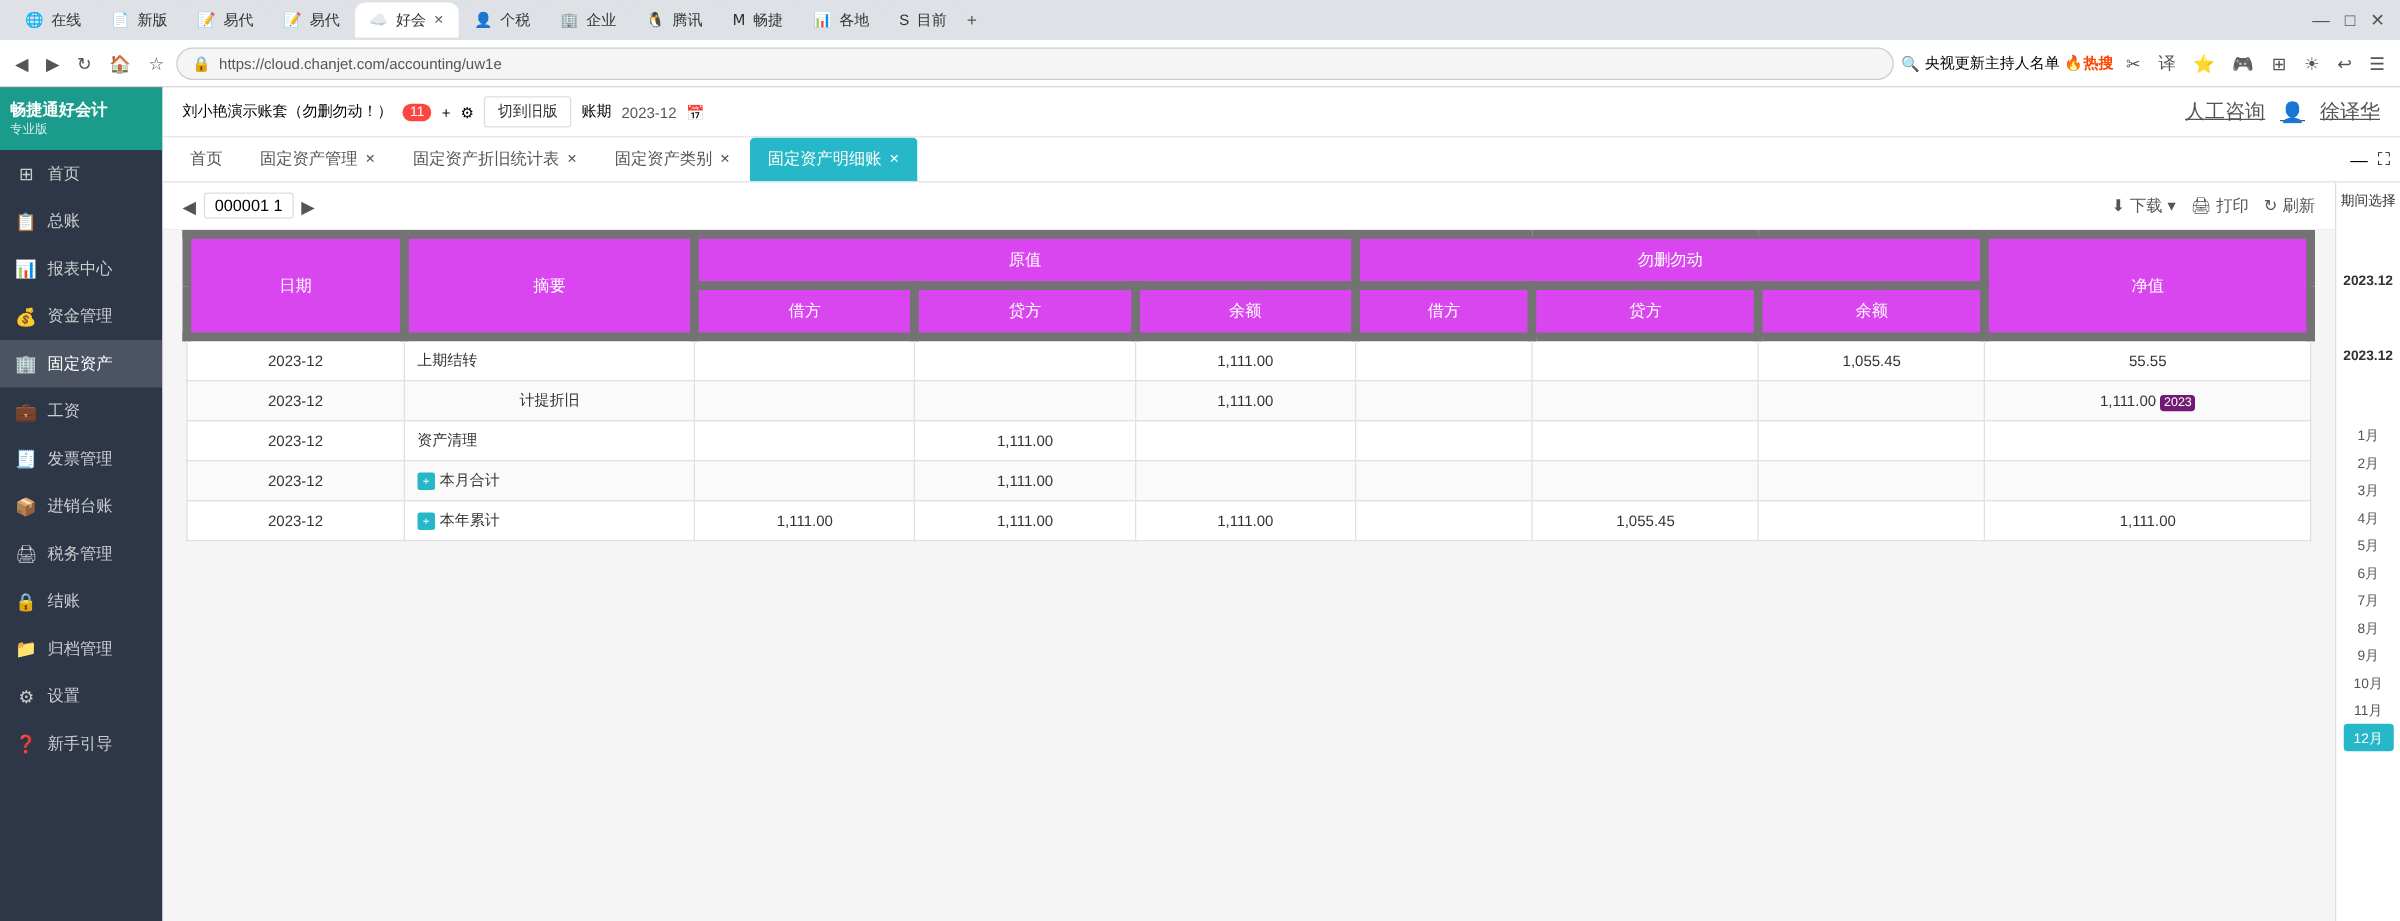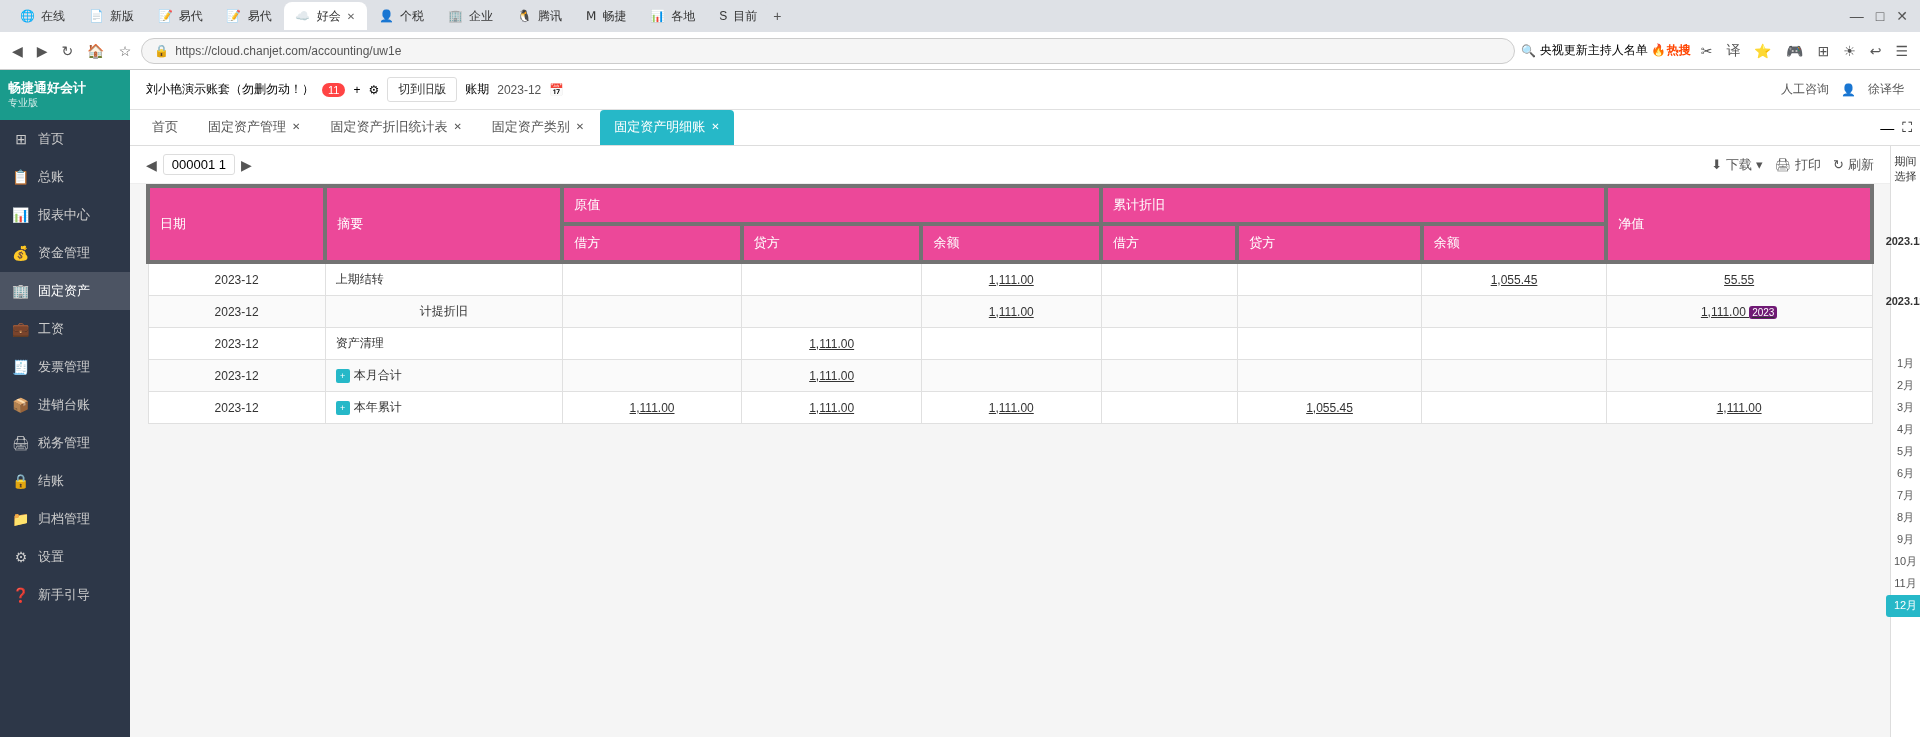--- a/index.html
+++ b/index.html
@@ -31,21 +31,21 @@
     .sidebar-icon { font-size: 14px; width: 18px; text-align: center; }
 
     
     .main-content { flex: 1; display: flex; flex-direction: column; background: #f5f5f5; overflow: hidden; }
 
     
     .topbar { height: 40px; background: #fff; display: flex; align-items: center; padding: 0 16px; gap: 8px; border-bottom: 1px solid #e0e0e0; }
     .topbar-badge { background: #ff4444; color: #fff; border-radius: 10px; padding: 1px 6px; font-size: 11px; }
     .topbar-btn { border: 1px solid #ddd; background: #fff; padding: 3px 10px; border-radius: 3px; font-size: 12px; cursor: pointer; color: #333; }
     .topbar-period { font-size: 12px; color: #555; }
-    .topbar-right { margin-left: auto; display: flex; align-items: center; gap: 12px; font-size: 12px; color: #555; }
+    .topbar-right { margin-left: auto; display: flex; align-items: center; gap: 12px; font-size: 16px; color: #555; text-decoration: underline; }
 
     
     .page-tabs { display: flex; align-items: center; height: 36px; background: #fff; border-bottom: 1px solid #ddd; padding: 0 8px; gap: 2px; }
     .page-tab { display: flex; align-items: center; gap: 6px; padding: 6px 14px; font-size: 13px; cursor: pointer; color: #555; border: none; background: none; height: 100%; border-bottom: 2px solid transparent; }
     .page-tab.active { color: #fff; background: #26b8c8; border-radius: 4px 4px 0 0; }
     .page-tab .close-icon { font-size: 10px; color: inherit; }
 
     
     .content-area { flex: 1; display: flex; overflow: hidden; }
     .ledger-area { flex: 1; display: flex; flex-direction: column; overflow: hidden; }
@@ -54,29 +54,29 @@
     .ledger-header { display: flex; align-items: center; justify-content: space-between; padding: 8px 16px; background: #fff; border-bottom: 1px solid #eee; }
     .pagination { display: flex; align-items: center; gap: 6px; }
     .page-nav { background: none; border: none; cursor: pointer; font-size: 14px; color: #555; }
     .page-num { border: 1px solid #ddd; padding: 2px 8px; font-size: 13px; border-radius: 3px; }
     .action-btns { display: flex; align-items: center; gap: 12px; }
     .action-btn { display: flex; align-items: center; gap: 4px; background: none; border: none; cursor: pointer; font-size: 13px; color: #555; }
 
     
     .table-container { flex: 1; overflow: auto; padding: 0 16px 16px; }
     .ledger-table { width: 100%; border-collapse: collapse; }
-    .ledger-table th { background: #ec4899; color: #fff; padding: 8px 10px; text-align: left; font-size: 13px; font-weight: normal; border: 4px solid #737373; }
+    .ledger-table th { background: #d946ef; color: #fff; padding: 8px 10px; text-align: center; font-size: 13px; font-weight: normal; border: 7px solid #737373; }
     .ledger-table td { padding: 7px 10px; text-align: center; font-size: 12px; border: 1px solid #e0e0e0; background: #fff; color: #333; }
     .ledger-table tr:nth-child(even) td { background: #fafafa; }
-    .num-cell { text-align: right; text-decoration: underline; }
+    .num-cell { text-align: right; }
     .row-label { display: flex; align-items: center; gap: 4px; justify-content: flex-start; }
     .row-icon { width: 14px; height: 14px; background: #26b8c8; border-radius: 2px; display: inline-block; font-size: 9px; color: #fff; text-align: center; line-height: 14px; }
 
     
-    .right-panel { width: 30px; background: #fff; border-left: 1px solid #ddd; display: flex; flex-direction: column; align-items: center; padding-top: 4px; gap: 44px; }
+    .right-panel { width: 52px; background: #fff; border-left: 1px solid #ddd; display: flex; flex-direction: column; align-items: center; padding-top: 4px; gap: 44px; }
     .panel-title { font-size: 11px; color: #333; writing-mode: initial; padding: 4px 2px; text-align: center; line-height: 1.4; }
     .period-date { font-size: 11px; color: #333; padding: 2px; text-align: right; font-weight: bold; }
     .month-item { width: 40px; height: 22px; display: flex; align-items: center; justify-content: center; font-size: 11px; color: #555; cursor: pointer; }
     .month-item.active { background: #26b8c8; color: #fff; border-radius: 3px; }
 
     
     .window-controls { display: flex; gap: 4px; margin-left: auto; }
     .win-btn { background: none; border: none; cursor: pointer; font-size: 14px; color: #555; padding: 2px 4px; }
   </style>
 </head>
@@ -301,21 +301,21 @@
           </div>
         </div>
 
         <div class="table-container">
           <table class="ledger-table">
             <thead>
               <tr>
                 <th rowspan="2">日期</th>
                 <th rowspan="2">摘要</th>
                 <th colspan="3">原值</th>
-                <th colspan="3">累计折旧</th>
+                <th colspan="3">勿删勿动</th>
                 <th rowspan="2">净值</th>
               </tr>
               <tr>
                 <th>借方</th>
                 <th>贷方</th>
                 <th>余额</th>
                 <th>借方</th>
                 <th>贷方</th>
                 <th>余额</th>
               </tr>

